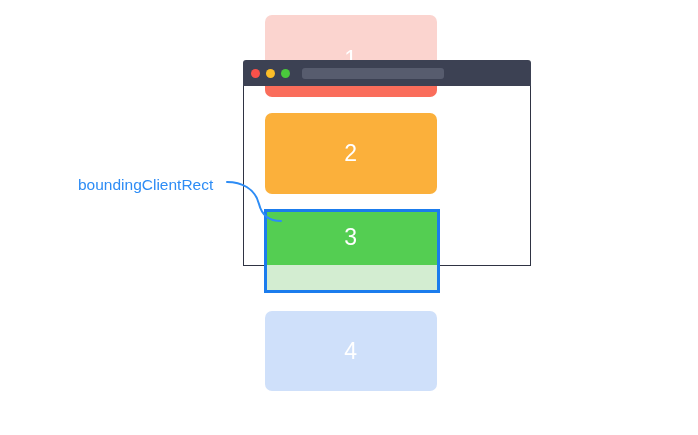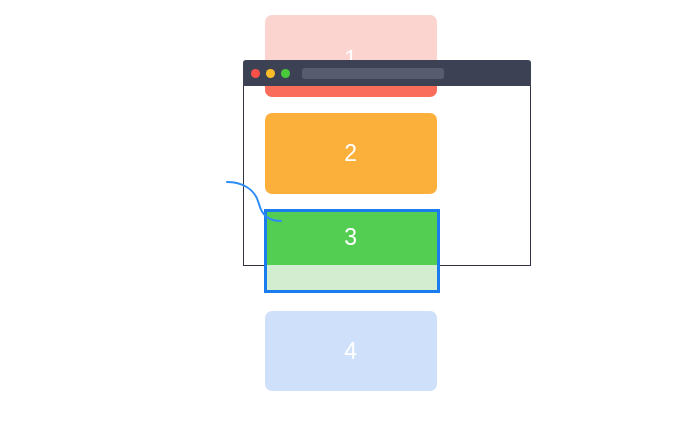--- a/index.html
+++ b/index.html
@@ -220,17 +220,18 @@
   </div>
 
   <div id="box3">
     <div id="box3-solid">
       <span class="box-num">3</span>
     </div>
     <div id="box3-faded"></div>
   </div>
   <div id="box3-outline"></div>
 
+  <div id="annotation-label">boundingClientRect</div>
   <svg id="annotation-leader" viewBox="0 0 60 60" width="60" height="60">
     <path d="M 2 6 C 16 6 30 12 34 28 C 37 40 44 45 56 45" fill="none" stroke="#2d8cf5" stroke-width="2" stroke-linecap="round"></path>
   </svg>
 
 </div>
 
 </body></html>

